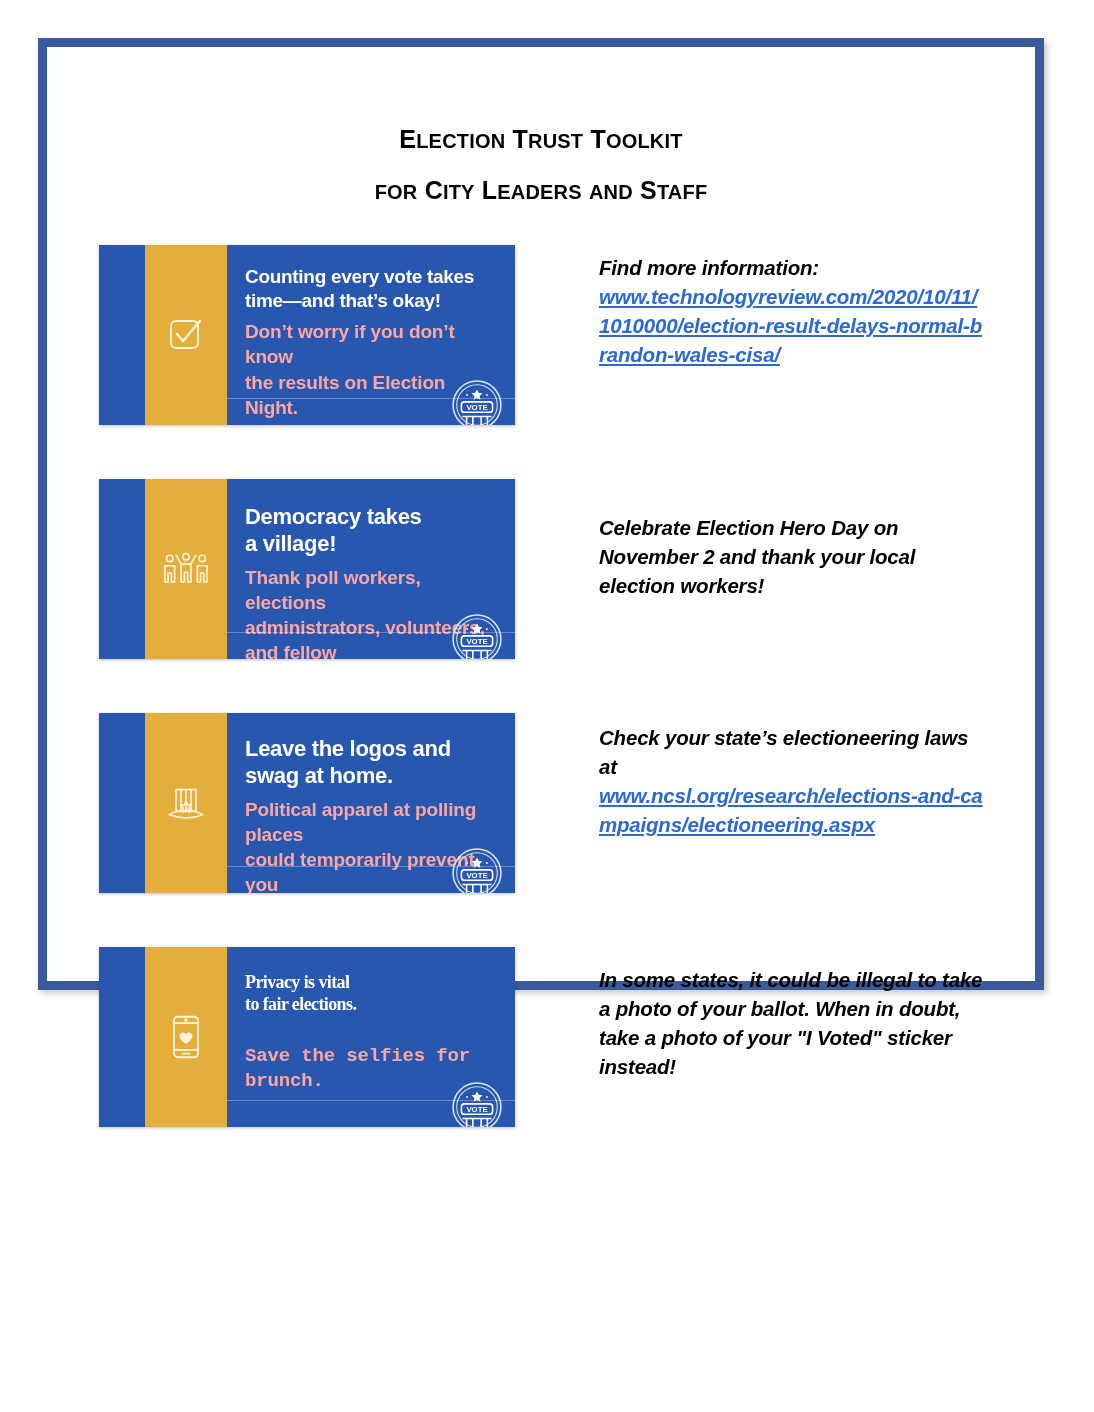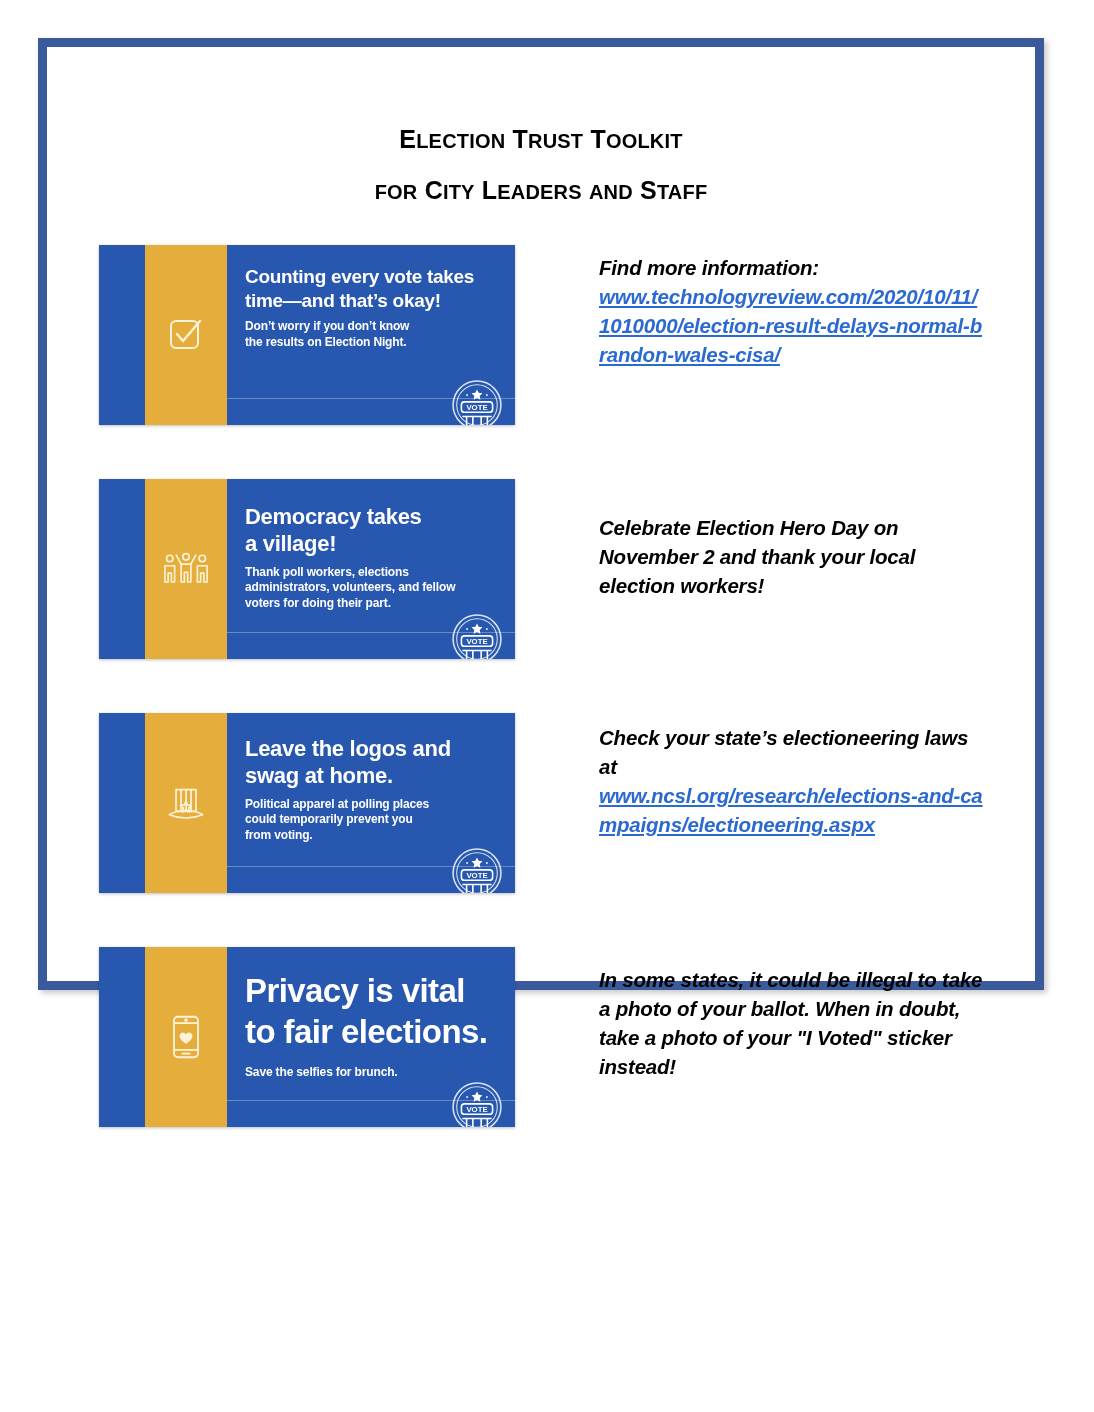--- a/index.html
+++ b/index.html
@@ -93,23 +93,23 @@
   .card-headline {
     color: #ffffff;
     font-weight: bold;
     font-size: 19.5px;
     line-height: 1.24;
     letter-spacing: -0.3px;
     white-space: pre-line;
   }
   .card-sub {
     margin-top: 7px;
-    color: #ffffff;
-    font-weight: bold;
-    font-size: 12px;
+    color: #fca5a5;
+    font-weight: bold;
+    font-size: 19px;
     line-height: 1.33;
     letter-spacing: -0.15px;
     white-space: pre-line;
   }
   .card-rule {
     position: absolute;
     left: 0;
     right: 0;
     bottom: 26px;
     height: 1px;
@@ -122,23 +122,23 @@
     width: 52px;
     height: 52px;
   }
 
   
   .card.c1 .card-headline { font-size: 19px; }
   .card.c2 .card-headline { font-size: 22px; }
   .card.c2 .card-blue { padding-top: 24px; }
   .card.c3 .card-headline { font-size: 22px; }
   .card.c3 .card-blue { padding-top: 22px; }
-  .card.c4 .card-headline { font-size: 33px; letter-spacing: -0.6px; }
+  .card.c4 .card-headline { font-size: 18px; letter-spacing: -0.6px; font-family: Liberation Serif, serif; }
   .card.c4 .card-blue { padding-top: 24px; }
-  .card.c4 .card-sub { margin-top: 12px; }
+  .card.c4 .card-sub { margin-top: 28px; font-family: Liberation Mono, monospace; }
 
   
   .caption {
     flex: 1 1 auto;
     margin-left: 84px;
     padding-top: 8px;
     font-size: 20.5px;
     font-weight: bold;
     font-style: italic;
     line-height: 1.42;

